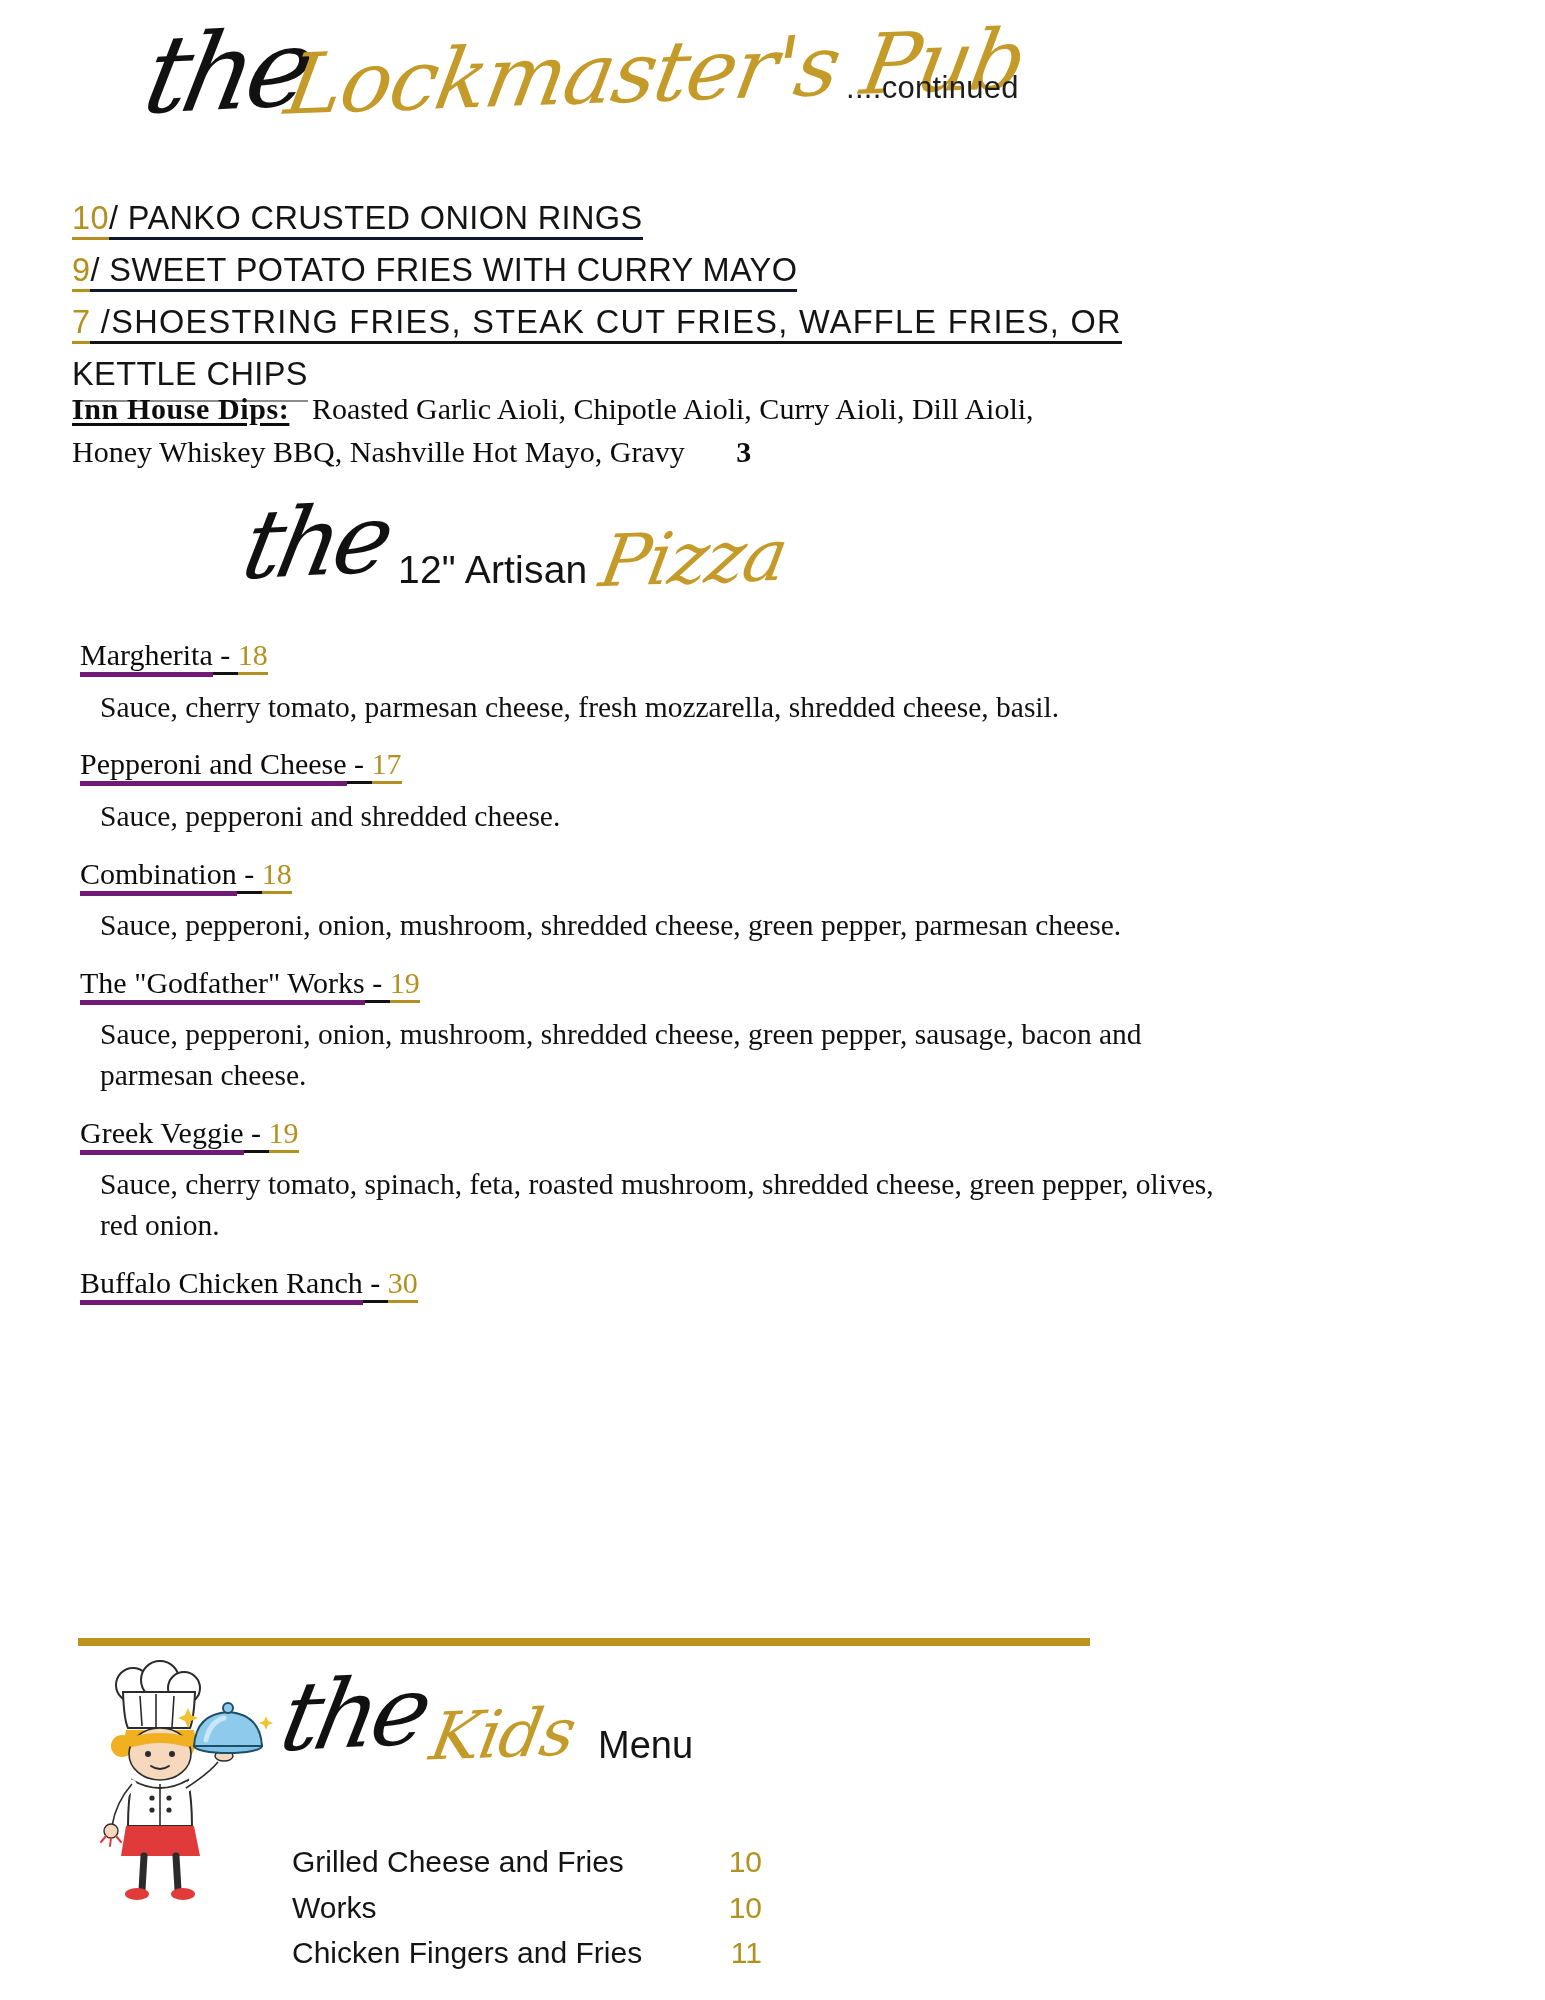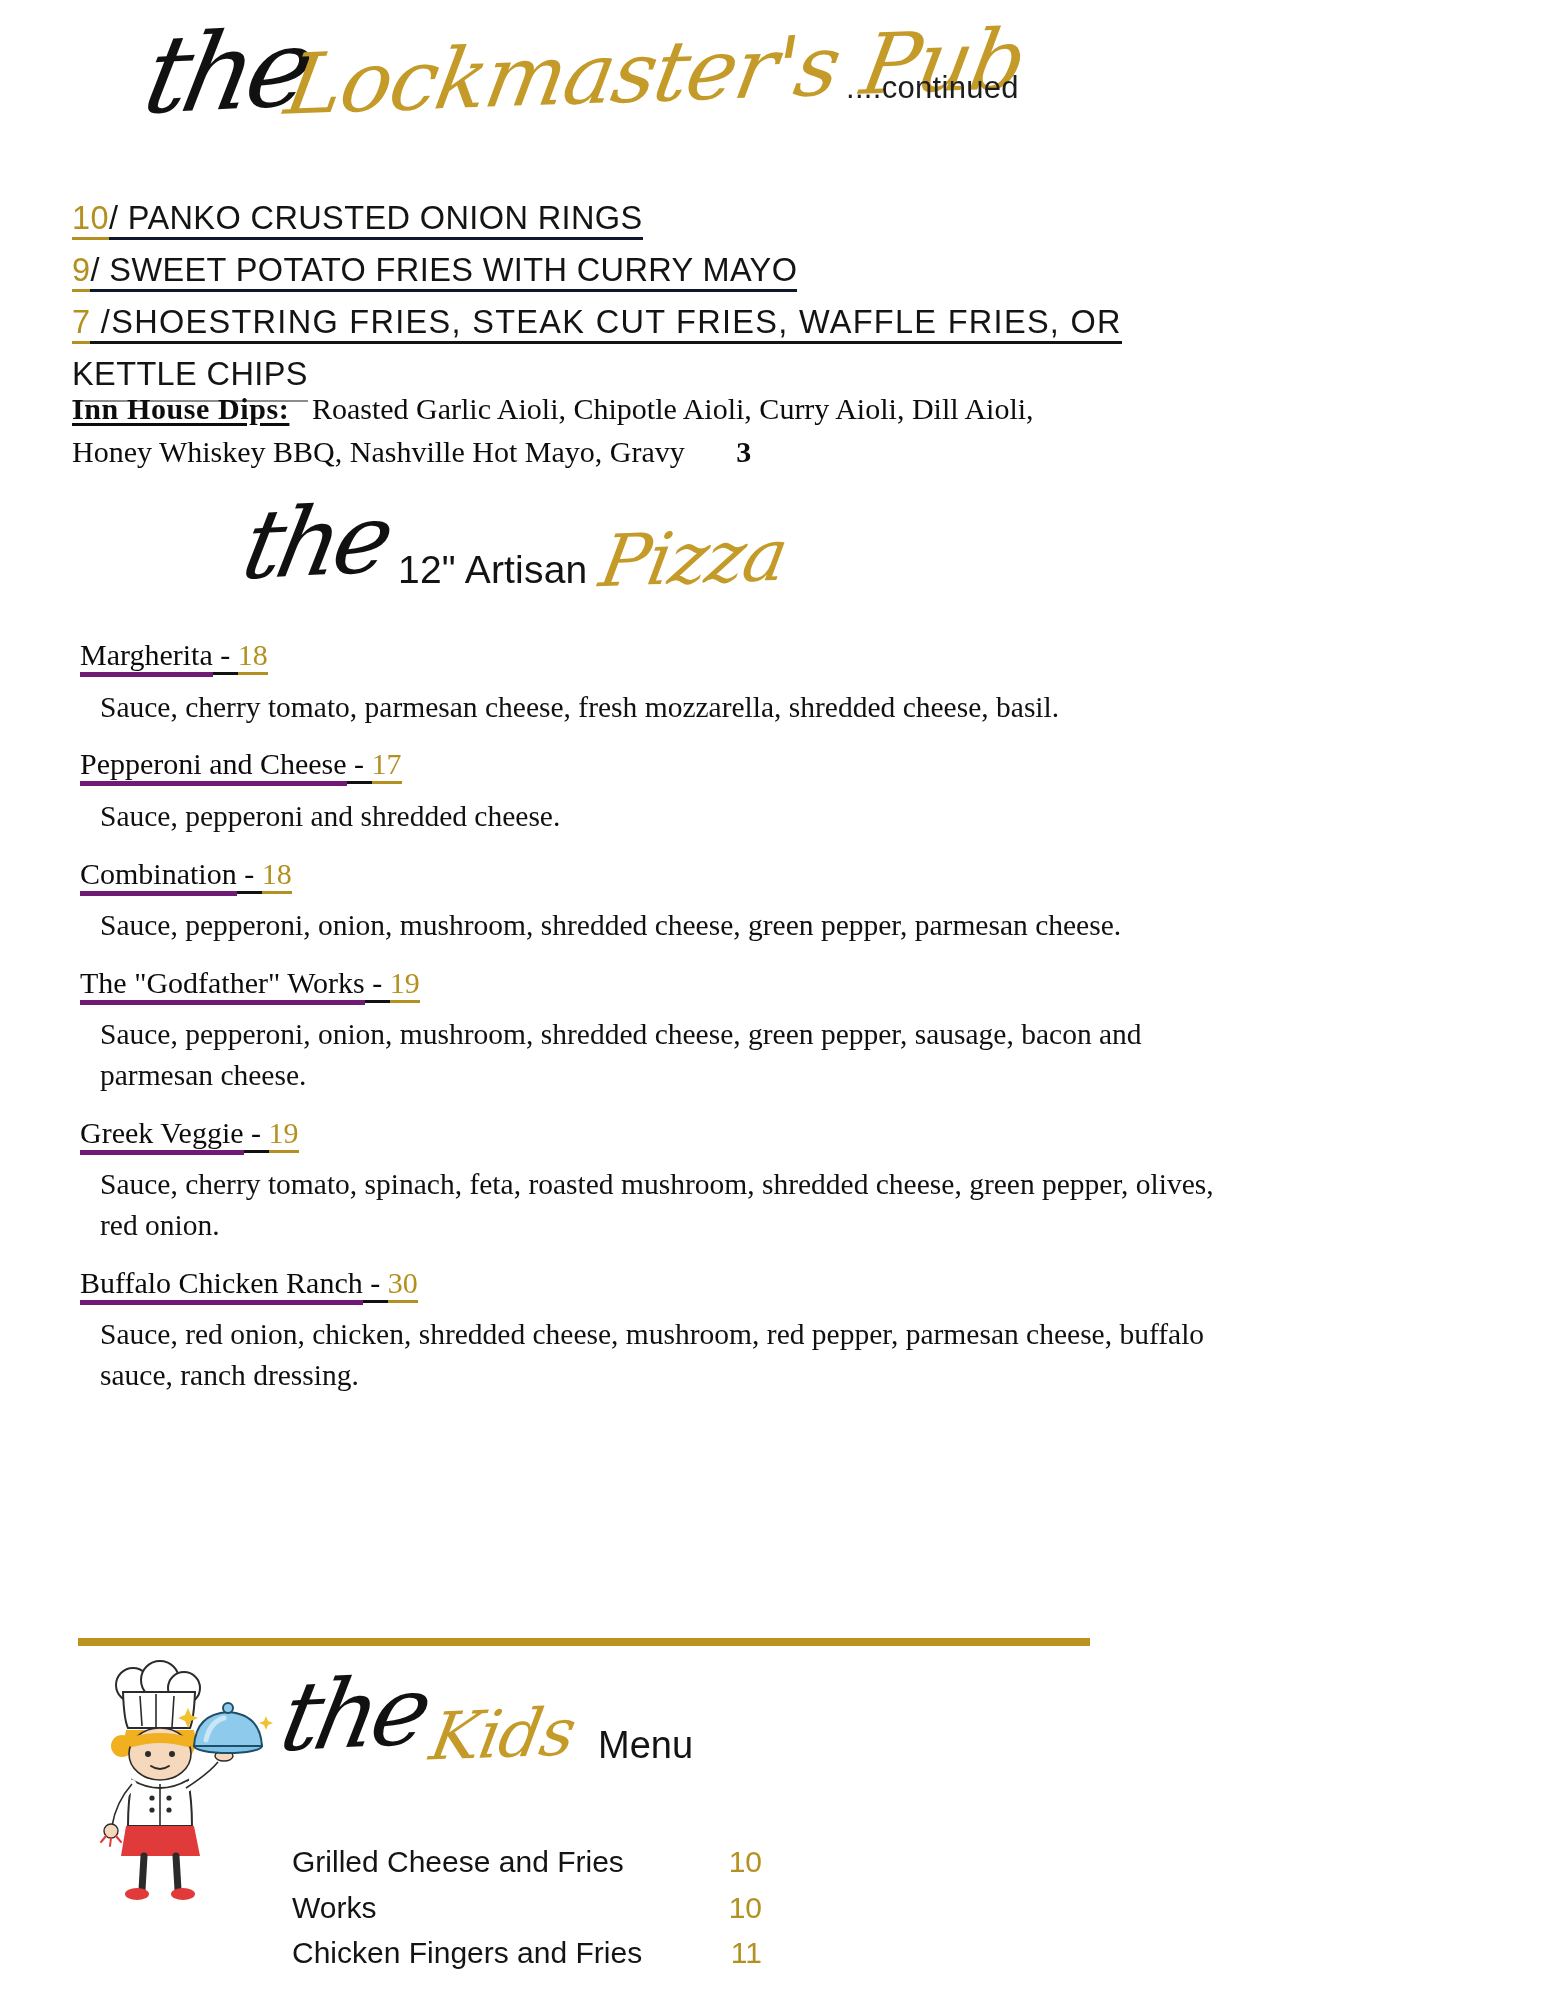--- a/index.html
+++ b/index.html
@@ -326,21 +326,20 @@
     <div class="pizza-desc">Sauce, pepperoni, onion, mushroom, shredded cheese, green pepper, sausage, bacon and parmesan cheese.</div>
   </div>
 
   <div class="pizza-item">
     <div class="pizza-name"><span class="nm">Greek Veggie</span><span class="dash">&nbsp;<span>-</span>&nbsp;</span><span class="pr">19</span></div>
     <div class="pizza-desc">Sauce, cherry tomato, spinach, feta, roasted mushroom, shredded cheese, green pepper, olives, red onion.</div>
   </div>
 
   <div class="pizza-item">
     <div class="pizza-name"><span class="nm">Buffalo Chicken Ranch</span><span class="dash">&nbsp;<span>-</span>&nbsp;</span><span class="pr">30</span></div>
-    <div class="pizza-desc">Sauce, red onion, chicken, shredded cheese, mushroom, red pepper, parmesan cheese, buffalo sauce, ranch dressing.</div>
   </div>
 
 </div>
 
 <div class="gold-rule"></div>
 
 <div class="chef">
   <svg viewBox="0 0 190 250" width="190" height="250" xmlns="http://www.w3.org/2000/svg">
 
     <g>

